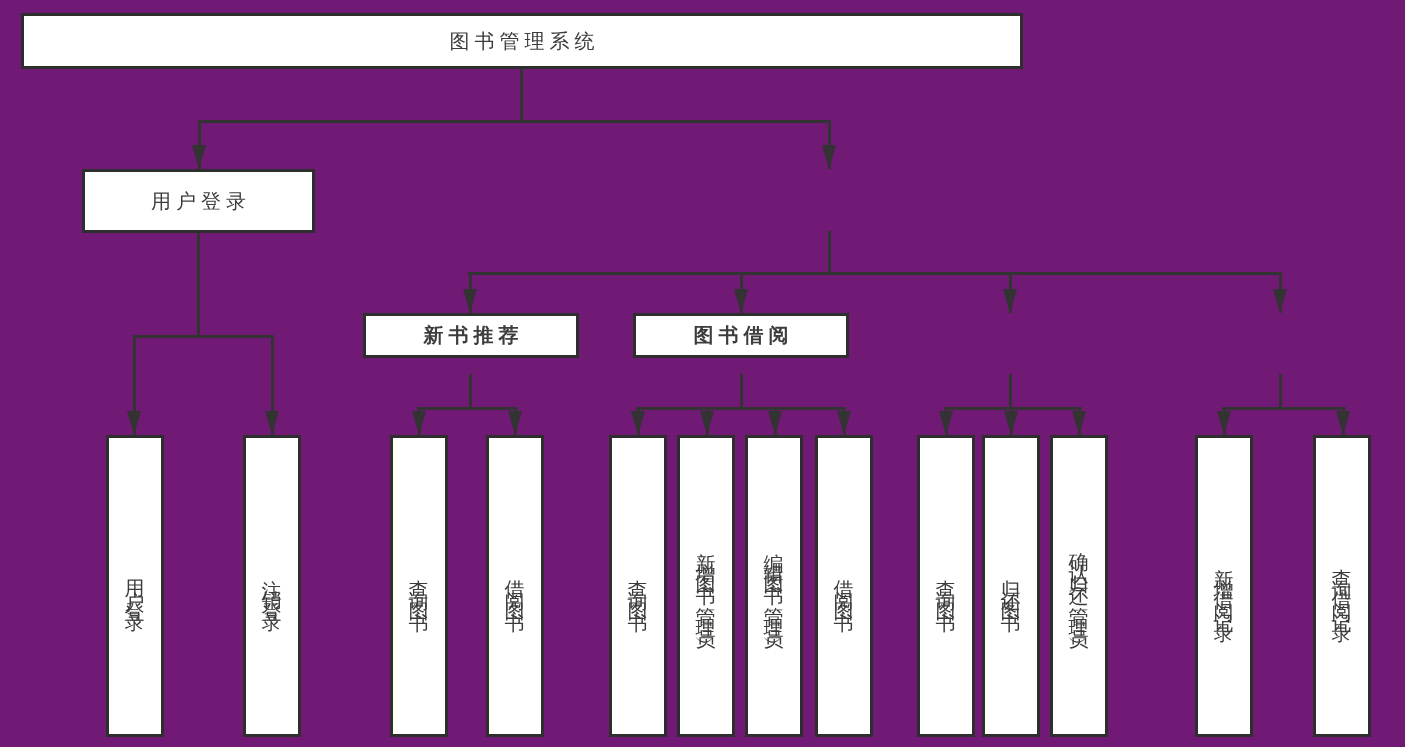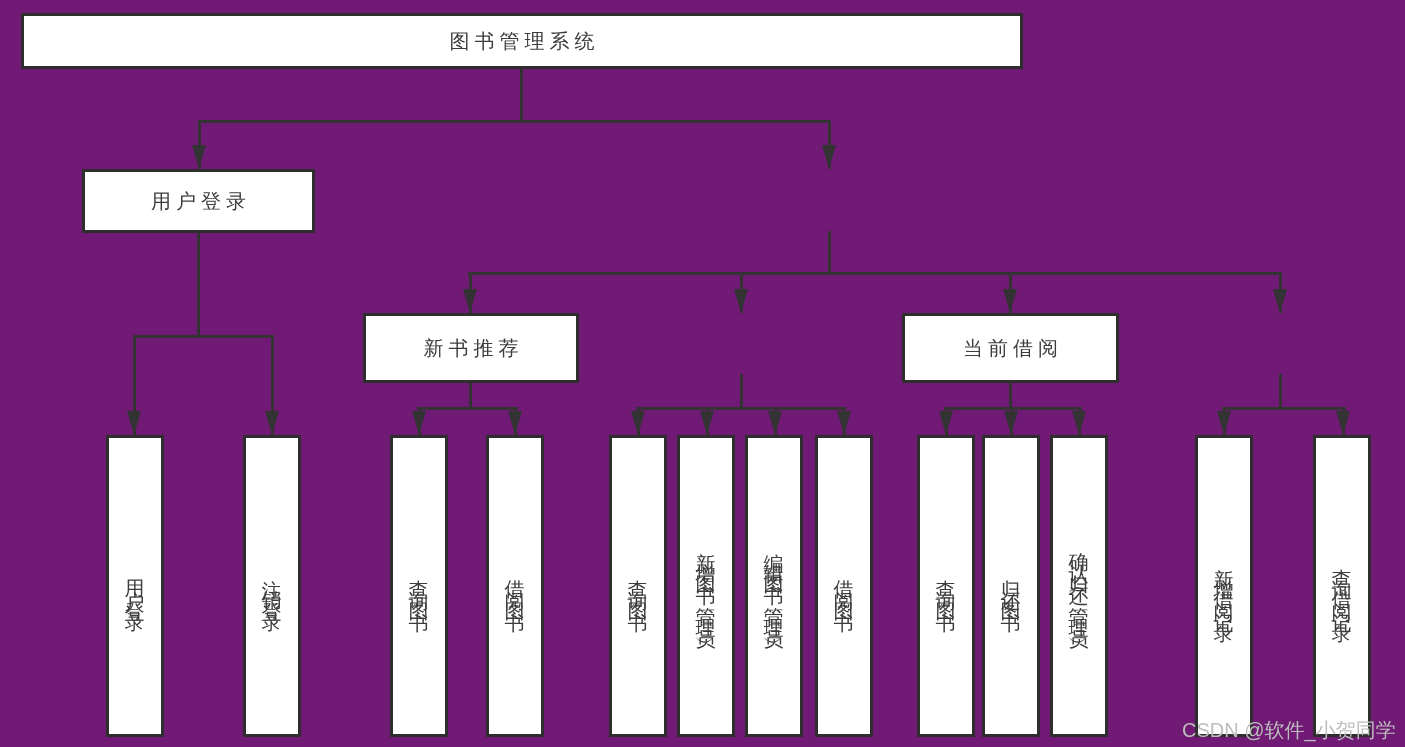--- a/index.html
+++ b/index.html
@@ -23,21 +23,21 @@
     display: flex;
     align-items: center;
     justify-content: center;
     font-size: 20px;
     color: #3c3c3c;
     letter-spacing: 5px;
     text-indent: 5px;
     white-space: nowrap;
     z-index: 2;
   }
-  .cat  { top: 313px; height: 70px; }
+  .cat  { top: 313px; height: 45px; font-weight: bold; }
   .vbox { top: 435px; height: 302px; width: 58px; }
   .vtext {
     writing-mode: vertical-rl;
     text-orientation: mixed;
     font-size: 20px;
     letter-spacing: 11px;
     text-indent: 0;
     color: #3c3c3c;
     line-height: 1;
   }
@@ -107,22 +107,22 @@
   <div class="vline" style="left:740px; top:272px; height:41px"></div>
   <div class="arrow" style="left:734px; top:289px"></div>
   <div class="vline" style="left:1009px; top:272px; height:41px"></div>
   <div class="arrow" style="left:1003px; top:289px"></div>
   <div class="vline" style="left:1279px; top:272px; height:41px"></div>
   <div class="arrow" style="left:1273px; top:289px"></div>
 
   <div class="node cat" style="left:363px; width:216px">
     <span>新书推荐</span>
   </div>
-  <div class="node cat" style="left:902px; width:217px">
-    <span>当前借阅</span>
+  <div class="node cat" style="left:633px; width:216px">
+    <span>图书借阅</span>
   </div>
 
   <div class="vline" style="left:469px; top:374px; height:33px"></div>
   <div class="hline" style="left:417px; top:407px; width:101px"></div>
   <div class="vline" style="left:418px; top:407px; height:28px"></div>
   <div class="arrow" style="left:412px; top:411px"></div>
   <div class="vline" style="left:514px; top:407px; height:28px"></div>
   <div class="arrow" style="left:508px; top:411px"></div>
 
   <div class="vline" style="left:740px; top:374px; height:33px"></div>
@@ -189,15 +189,14 @@
     <span class="vtext">确认归还（管理员）</span>
   </div>
 
   <div class="node vbox" style="left:1195px">
     <span class="vtext">新增借阅记录</span>
   </div>
   <div class="node vbox" style="left:1313px">
     <span class="vtext">查询借阅记录</span>
   </div>
 
-  <div class="watermark">CSDN @软件_小贺同学</div>
 
 </div>
 
 </body></html>

